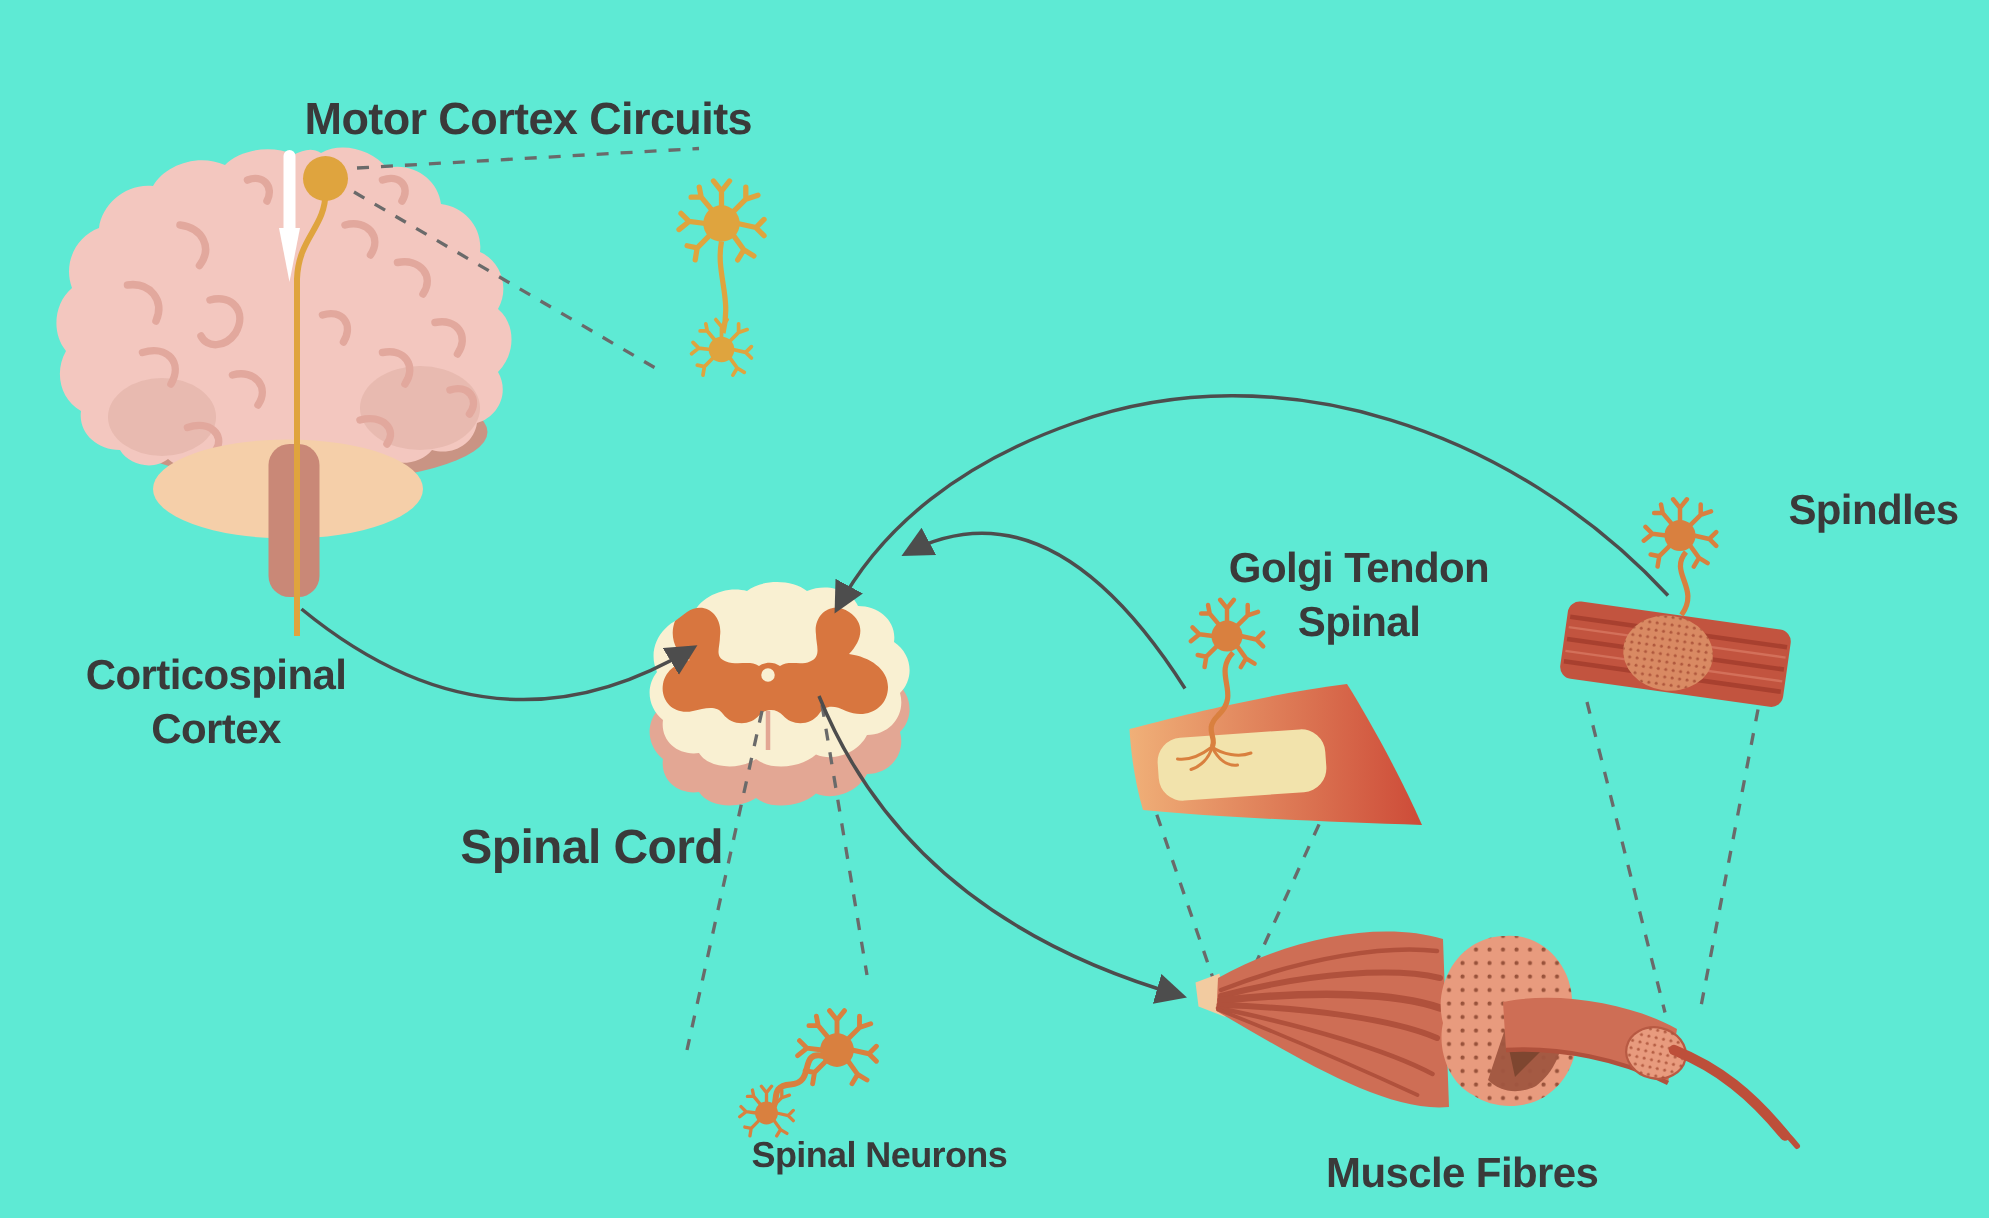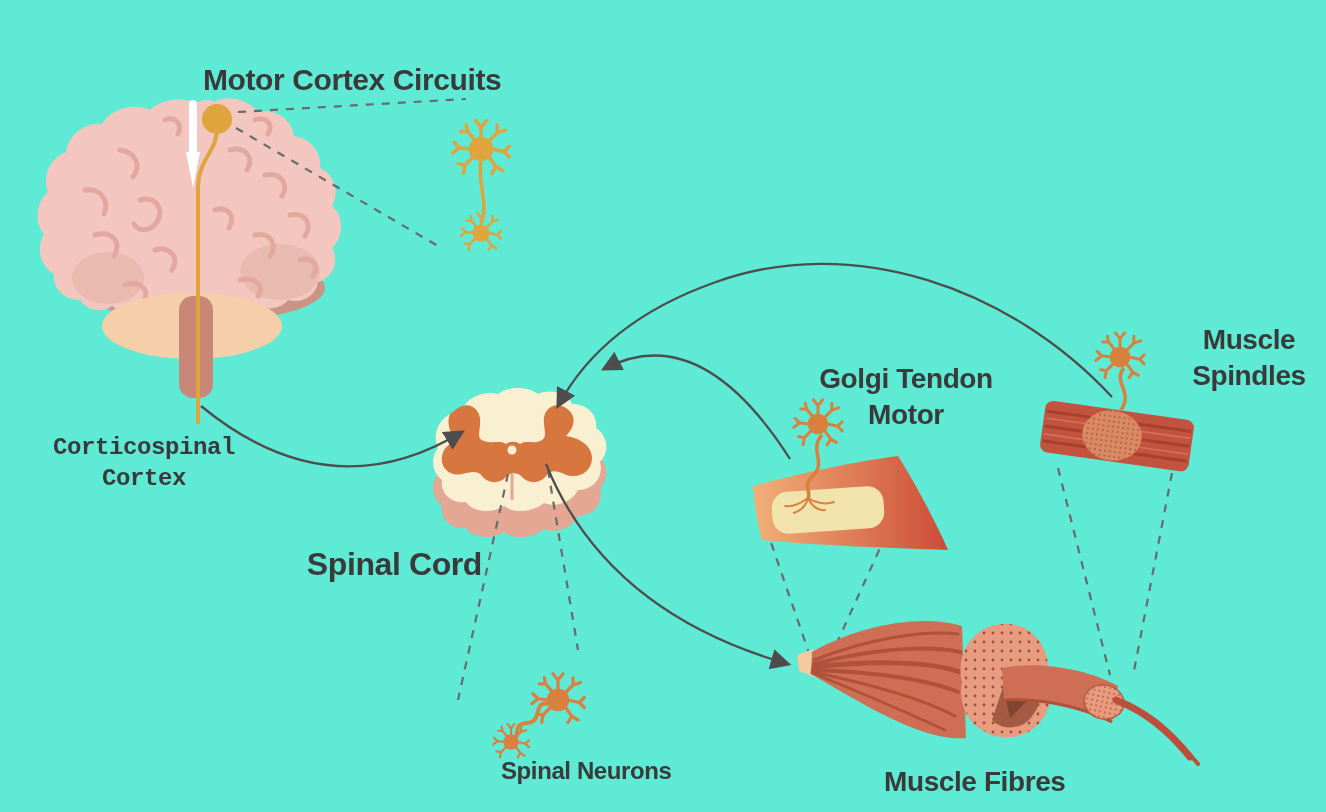--- a/index.html
+++ b/index.html
@@ -202,36 +202,35 @@
     <path d="M201,406 Q330,512 462,432" marker-end="url(#ah)"></path>
     <path d="M1112,397 C1010,287 852,233 716,282 C642,308 588,350 558,406" marker-end="url(#ah)"></path>
     <path d="M790,459 Q700,318 604,369" marker-end="url(#ah)"></path>
     <path d="M546,464 Q606,612 788,664" marker-end="url(#ah)"></path>
   </g>
 </svg>
 
 <div class="lbl" style="left:203px;top:60px;font-size:30px;">Motor Cortex Circuits</div>
 
 
-<div class="lbl center" style="left:38px;top:432px;width:212px;font-size:24px;font-family:Liberation Mono, monospace;">
+<div class="lbl center" style="left:38px;top:432px;width:212px;font-size:28px;">
   <div>Corticospinal</div>
   <div>Cortex</div>
 </div>
 
 <div class="lbl center" style="left:292px;top:544px;width:190px;font-size:32px;text-align:right;">
   <div>Spinal Cord</div>
 </div>
 
 <div class="lbl" style="left:501px;top:755px;font-size:24px;">Spinal Neurons</div>
 
 <div class="lbl center" style="left:800px;top:361px;width:212px;font-size:28px;">
   <div>Golgi Tendon</div>
-  <div>Motor</div>
+  <div>Spinal</div>
 </div>
 
 <div class="lbl center" style="left:1183px;top:322px;width:132px;font-size:28px;">
-  <div>Muscle</div>
   <div>Spindles</div>
 </div>
 
 <div class="lbl" style="left:884px;top:764px;font-size:28px;">Muscle Fibres</div>
 
 </div>
 
 </body></html>

